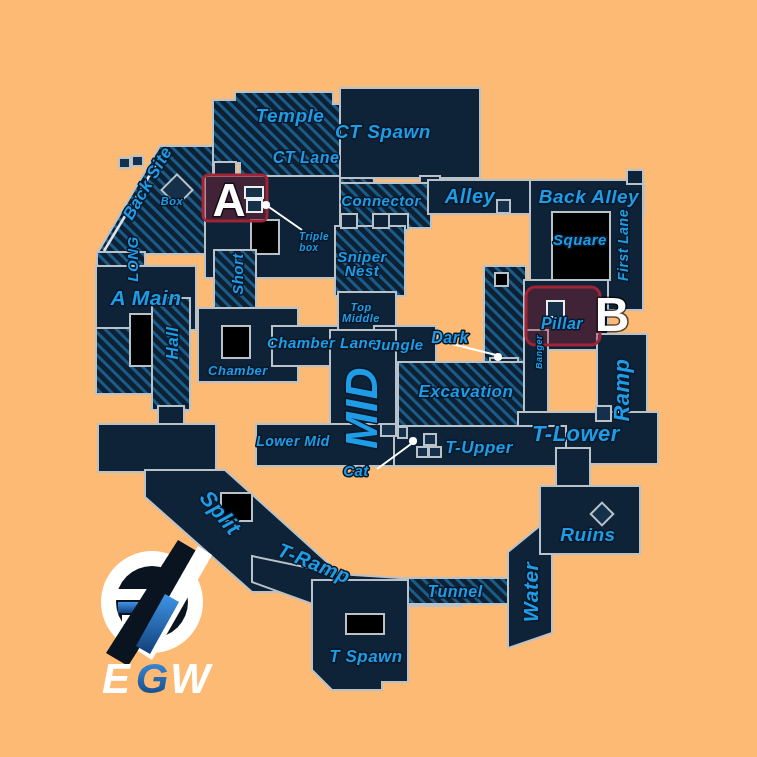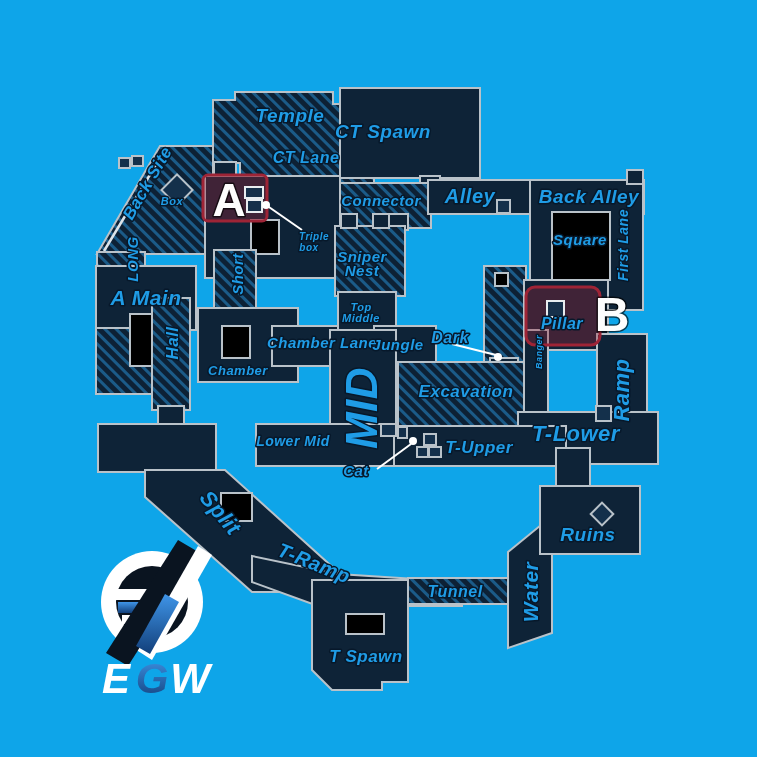--- a/index.html
+++ b/index.html
@@ -1,16 +1,16 @@
 <!DOCTYPE html>
 <html><head>
 <meta charset="utf-8">
 <style>
   html,body { margin:0; padding:0; background:#000; }
-  .canvas { position:relative; width:757px; height:757px; background:#0ea5e9; overflow:hidden;
+  .canvas { position:relative; width:757px; height:757px; background:#fdba74; overflow:hidden;
             font-family:"Liberation Sans", sans-serif; }
   svg { position:absolute; left:0; top:0; }
   .fl  { fill:#0e2337; stroke:#b9c2c9; stroke-width:2; }
   .ht  { fill:url(#hatch); stroke:#b9c2c9; stroke-width:2; }
   .hole{ fill:#000; stroke:#b9c2c9; stroke-width:2; }
   .boxd{ fill:#14304b; stroke:#b9c2c9; stroke-width:2; }
   .boxw{ fill:#16304a; stroke:#e8edf0; stroke-width:2; }
   .site{ fill:rgba(158,36,56,0.35); stroke:#9e2436; stroke-width:3; }
   .lbl { fill:#1f9ce6; font-weight:bold; font-style:italic; text-anchor:middle;
          paint-order:stroke; stroke:#07182a; stroke-width:3px; stroke-linejoin:round;

